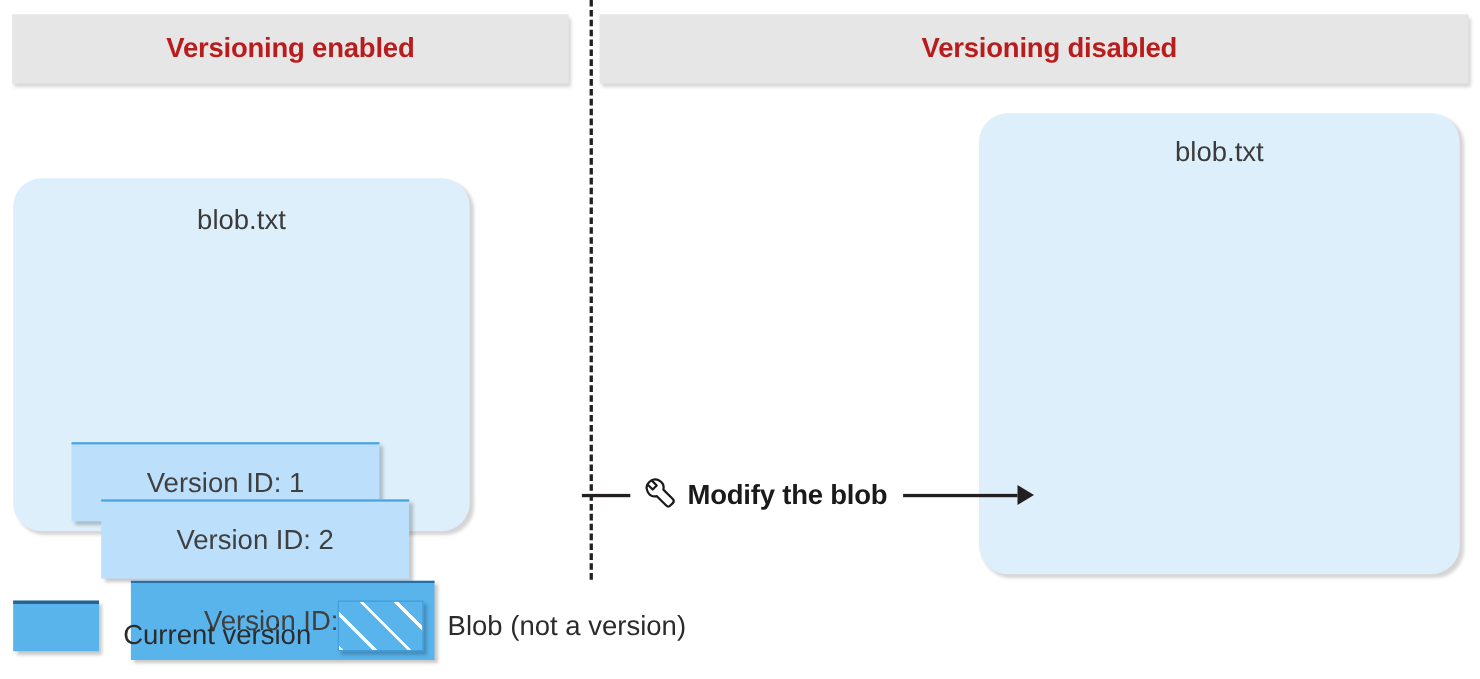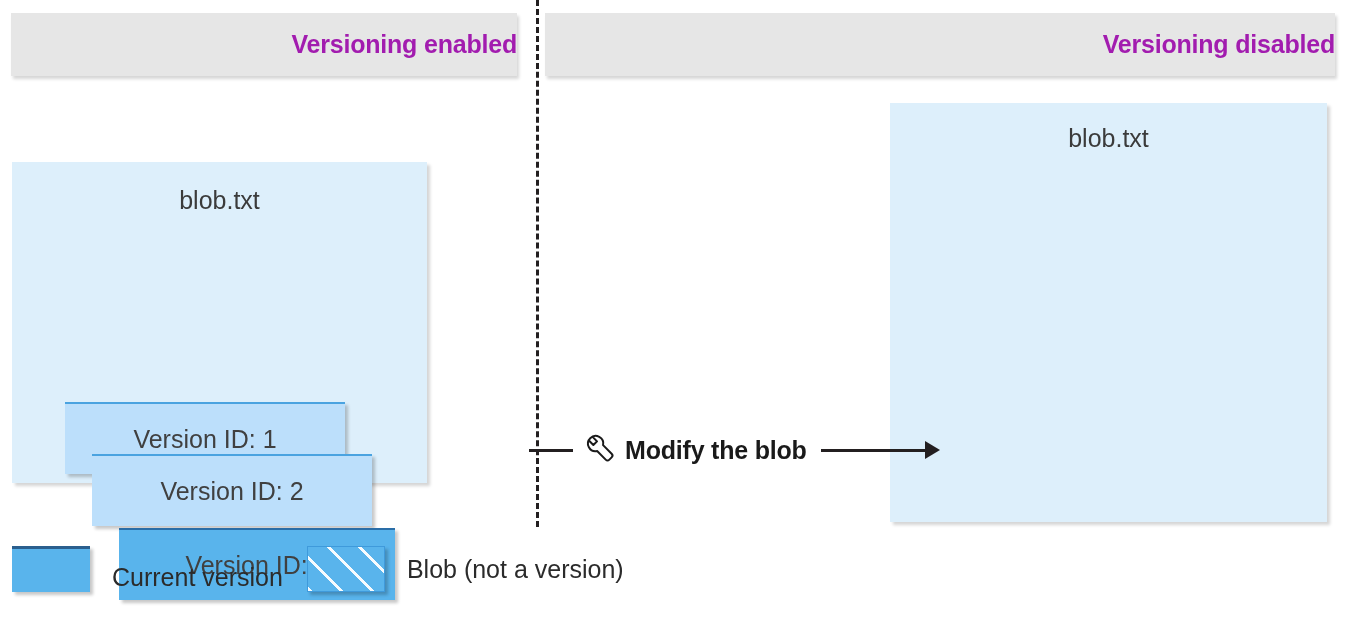--- a/index.html
+++ b/index.html
@@ -9,42 +9,43 @@
     font-family: "Liberation Sans", sans-serif;
     overflow: hidden;
   }
   #stage { position: relative; width: 1345px; height: 617px; }
 
   
   .panel-header {
     position: absolute;
     background: #e6e6e6;
     box-shadow: 2px 3px 3px rgba(0,0,0,0.16);
-    display: flex; align-items: center; justify-content: flex-end;
-    color: #a21caf;
+    display: flex; align-items: center; justify-content: center;
+    color: #b91c1c;
     font-weight: bold;
     font-size: 25px;
     letter-spacing: -0.2px;
   }
   #hdr-left  { left: 11px;  top: 13px; width: 506px; height: 63px; }
   #hdr-right { left: 545px; top: 13px; width: 790px; height: 63px; padding-left: 28px; }
 
   
   #divider {
     position: absolute;
     left: 536px; top: 0px;
     width: 0; height: 527px;
     border-left: 3px dashed #231f20;
   }
 
   
   .blob-container {
     position: absolute;
     background: #ddeffb;
     box-shadow: 3px 3px 3px rgba(0,0,0,0.17);
+    border-radius: 26px;
   }
   #container-left  { left: 12px;  top: 162px; width: 415px; height: 321px; }
   #container-right { left: 890px; top: 103px; width: 437px; height: 419px; }
 
   .container-title {
     position: absolute;
     left: 0; width: 100%;
     text-align: center;
     font-size: 25px;
     color: #3b3b3b;

